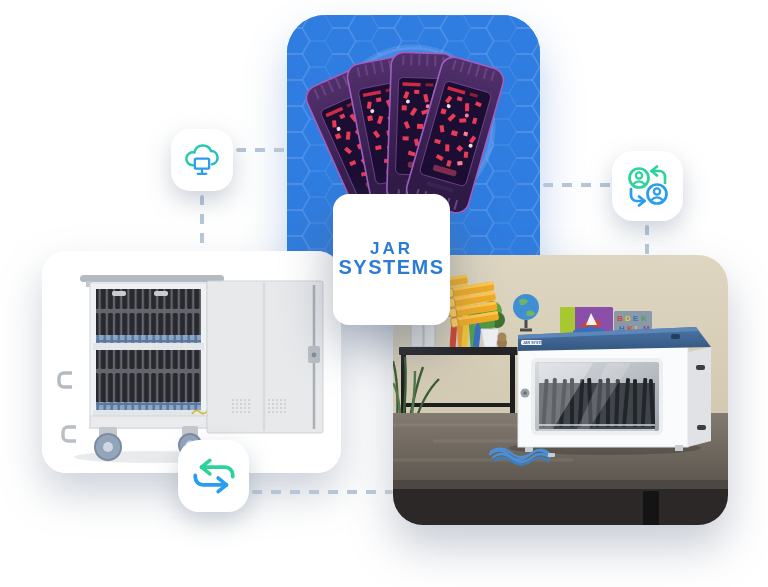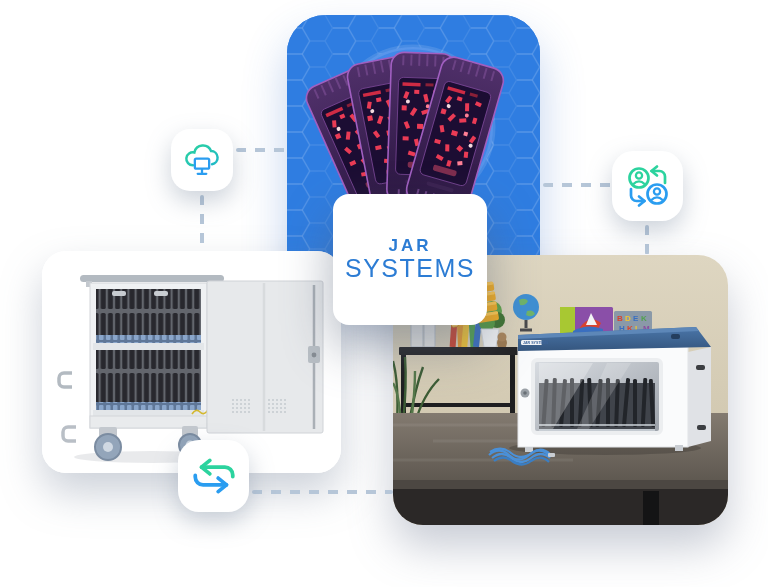--- a/index.html
+++ b/index.html
@@ -6,25 +6,25 @@
   #canvas{position:relative;width:768px;height:587px;background:var(--page_bg,#fff);overflow:hidden;
           font-family:"Liberation Sans", sans-serif;}
   .abs{position:absolute;}
   
   #blue-card{left:287px;top:15px;width:253px;height:277px;border-radius:38px;overflow:hidden;
              background:var(--blue_card,#2f7de1);box-shadow:0 22px 44px rgba(52,110,200,.30);z-index:1;}
   #cart-card{left:42px;top:251px;width:299px;height:222px;border-radius:24px;overflow:hidden;
              box-shadow:0 20px 42px rgba(110,122,145,.35);z-index:2;background:#fff;}
   #photo-card{left:393px;top:255px;width:335px;height:270px;border-radius:30px;overflow:hidden;
              box-shadow:0 22px 44px rgba(110,122,145,.38);z-index:3;}
-  #logo-card{left:333px;top:194px;width:154px;height:131px;border-radius:16px;background:#fff;
+  #logo-card{left:333px;top:194px;width:117px;height:131px;border-radius:16px;background:#fff;
              box-shadow:0 22px 50px rgba(86,98,120,.48);z-index:5;
              display:flex;flex-direction:column;align-items:center;justify-content:center;}
   #logo-card .l1{color:var(--logo_text,#2c7cd4);font-weight:700;font-size:17px;letter-spacing:3px;line-height:1.02;}
-  #logo-card .l2{color:var(--logo_text,#2c7cd4);font-weight:400;font-size:25px;letter-spacing:1.5px;line-height:1.08;}
+  #logo-card .l2{color:var(--logo_text,#2c7cd4);font-weight:700;font-size:20px;letter-spacing:1.5px;line-height:1.08;}
   
   .badge{background:#fff;border-radius:19px;box-shadow:0 10px 24px rgba(110,125,150,.35);z-index:6;
          display:flex;align-items:center;justify-content:center;}
   #badge-cloud{left:171px;top:129px;width:62px;height:62px;}
   #badge-swap{left:612px;top:151px;width:71px;height:70px;border-radius:21px;}
   #badge-sync{left:178px;top:440px;width:71px;height:72px;border-radius:21px;}
   
   .dash-h{height:4px;border-radius:2px;z-index:4;
           background:repeating-linear-gradient(90deg,var(--dash,#b6c6d8) 0 10px,transparent 10px 19px);}
   .dash-v{width:4px;border-radius:2px;z-index:4;

